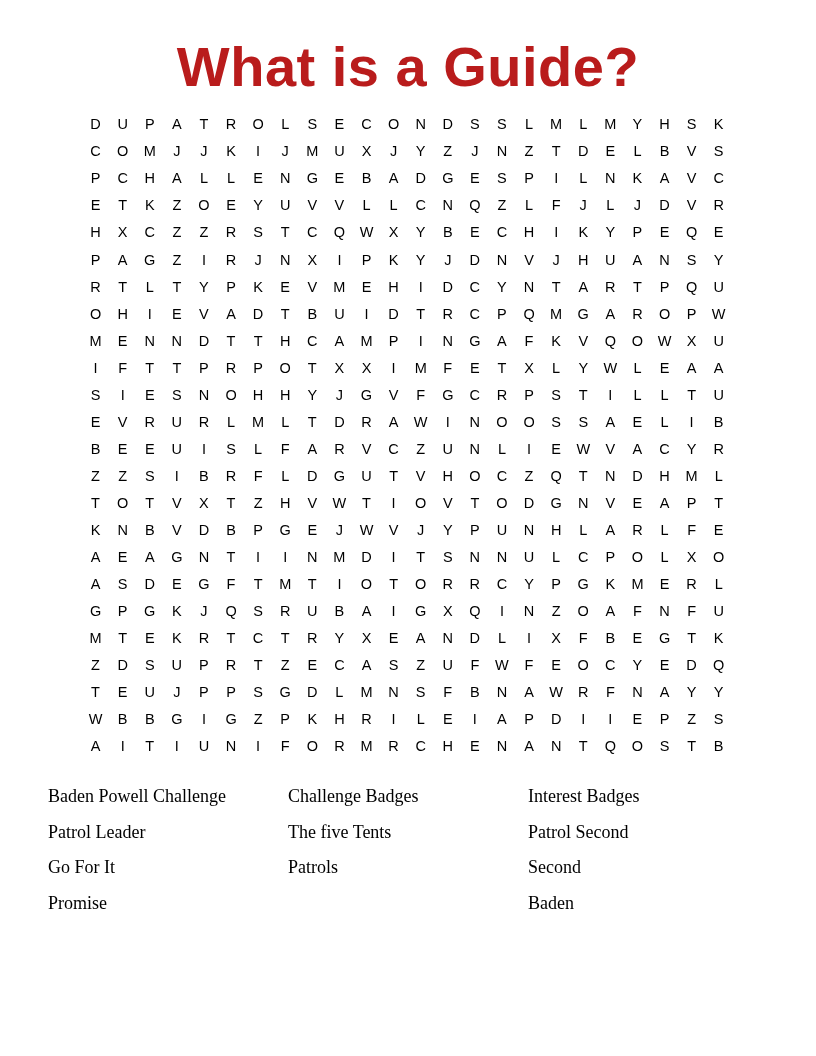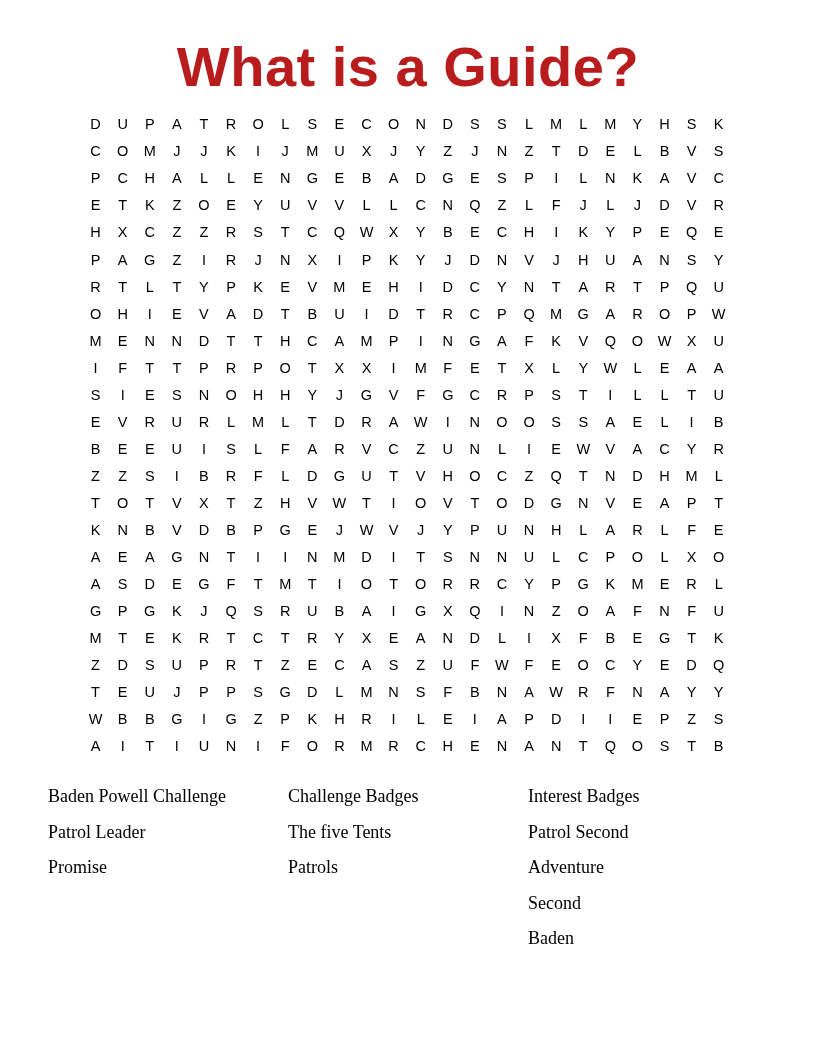--- a/index.html
+++ b/index.html
@@ -641,28 +641,28 @@
       <span class="cell">Q</span>
       <span class="cell">O</span>
       <span class="cell">S</span>
       <span class="cell">T</span>
       <span class="cell">B</span>
     </div>
   <div class="words" id="words">
       <div class="word-col">
         <div class="word-item">Baden Powell Challenge</div>
         <div class="word-item">Patrol Leader</div>
+        <div class="word-item">Go For It</div>
         <div class="word-item">Promise</div>
       </div>
       <div class="word-col">
         <div class="word-item">Challenge Badges</div>
         <div class="word-item">The five Tents</div>
         <div class="word-item">Patrols</div>
       </div>
       <div class="word-col">
         <div class="word-item">Interest Badges</div>
         <div class="word-item">Patrol Second</div>
-        <div class="word-item">Adventure</div>
         <div class="word-item">Second</div>
         <div class="word-item">Baden</div>
       </div>
     </div>
 </div>
 
 </body></html>

